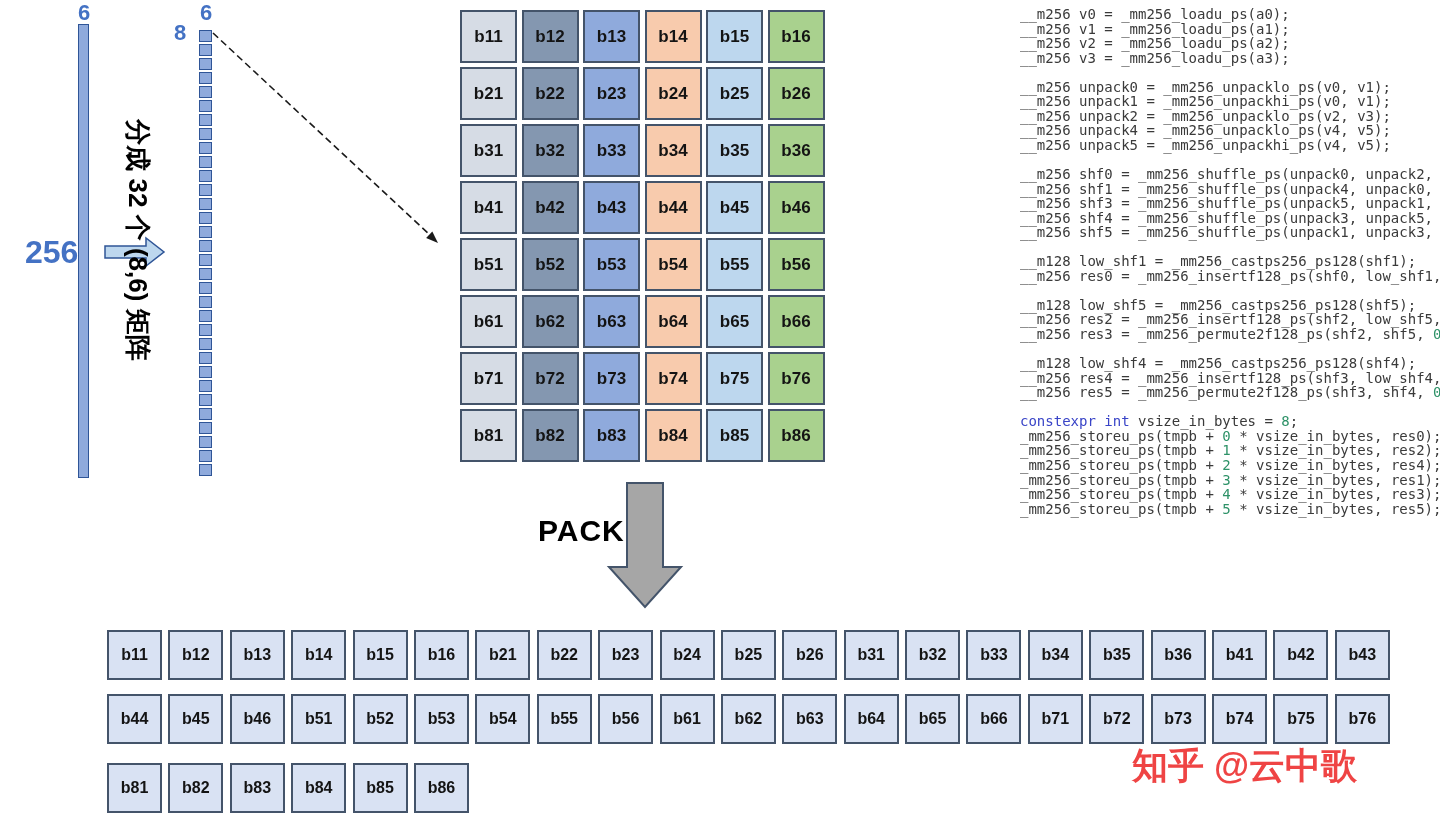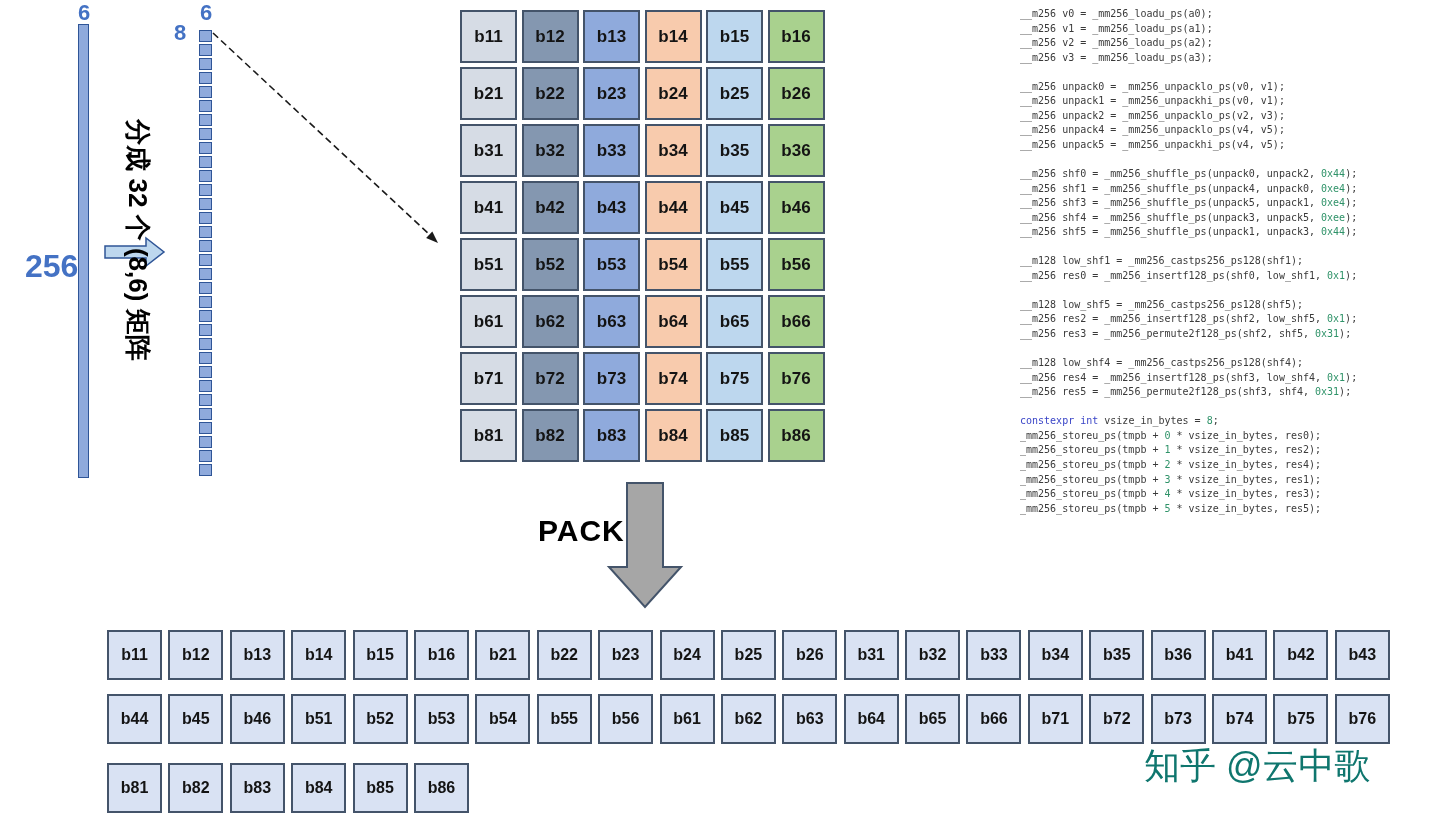--- a/index.html
+++ b/index.html
@@ -38,32 +38,32 @@
 
   
   .packed-row{position:absolute;left:107px;display:flex;gap:6.4px;}
   .pcell{width:55px;height:50px;background:#d9e2f3;border:2px solid #44546a;
     box-sizing:border-box;display:flex;align-items:center;justify-content:center;
     font-weight:bold;font-size:16px;color:#141414;}
 
   
   .code-panel{left:1020px;top:7px;width:400px;}
   .code-line{height:14.55px;line-height:14.55px;
-    font-family:"DejaVu Sans Mono",monospace;font-size:10px;color:#3a3a3a;
+    font-family:"DejaVu Sans Mono",monospace;font-size:14px;color:#3a3a3a;
     white-space:pre;}
   .code-line .num{color:#2e9268;margin-top:28px;}
   .code-line .kw{color:#3944c7;}
 
   
-  .watermark{left:1132px;top:742px;font-size:36px;font-weight:normal;
-    color:#0f766e;text-shadow:1px 1px 0 #ffffff;z-index:4;margin-left:12px;}
+  .watermark{left:1132px;top:742px;font-size:36px;font-weight:bold;
+    color:#ef4444;text-shadow:1px 1px 0 #ffffff;z-index:4;}
 
   .overlay-svg{left:0;top:0;z-index:1;}
   .lbl-6-bar{left:70px;top:0px;width:28px;text-align:center;font-size:22px;}
-  .lbl-256{left:25px;top:248px;font-size:32px;}
+  .lbl-256{left:25px;top:234px;font-size:32px;}
   .lbl-6-col{left:192px;top:0px;width:28px;text-align:center;font-size:22px;}
   .lbl-8-col{left:174px;top:20px;font-size:22px;}
 </style>
 </head>
 <body>
 
 <svg class="abs overlay-svg" width="1440" height="826">
 
   <polygon points="105,246 146,246 146,238 164,252 146,266 146,258 105,258" fill="#bdd7ee" stroke="#2f5597" stroke-width="1.5"></polygon>
 

